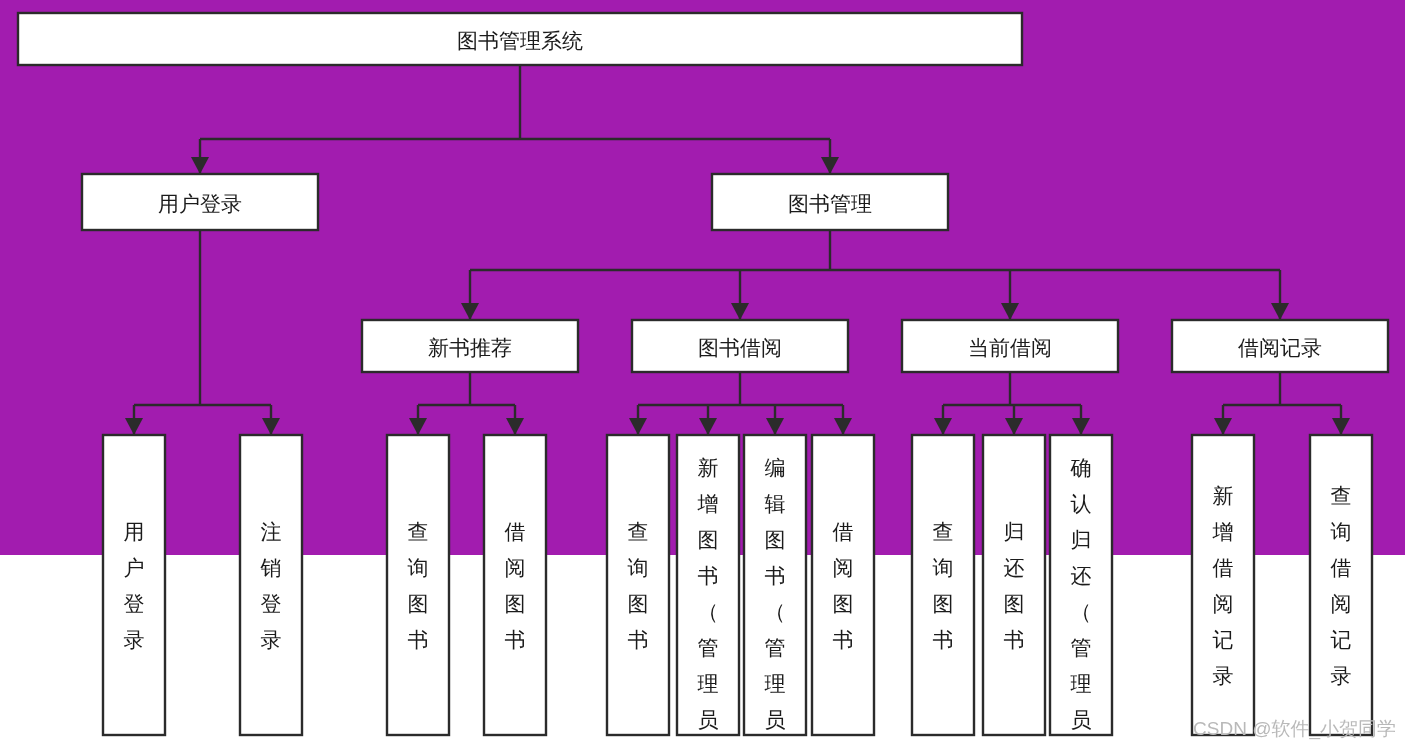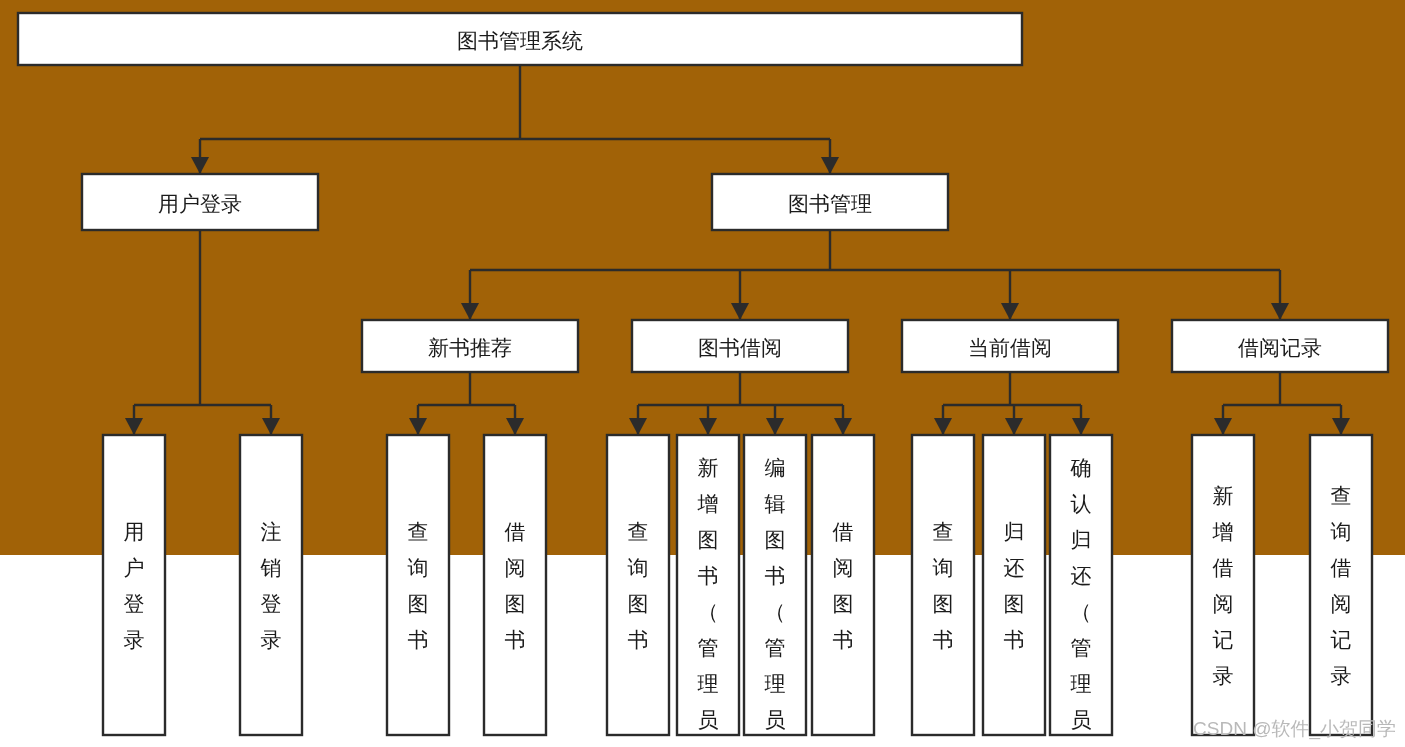--- a/index.html
+++ b/index.html
@@ -11,21 +11,21 @@
   body {
     width: 1405px;
     height: 747px;
     font-family: "Liberation Sans", "DejaVu Sans", sans-serif;
     overflow: hidden;
   }
   #diagram-root {
     position: relative;
     width: 1405px;
     height: 555px;
-    background: #a16207;
+    background: #a21caf;
   }
   svg.diagram-canvas {
     position: absolute;
     left: 0;
     top: 0;
     width: 1405px;
     height: 747px;
     display: block;
   }
   .node-box {

